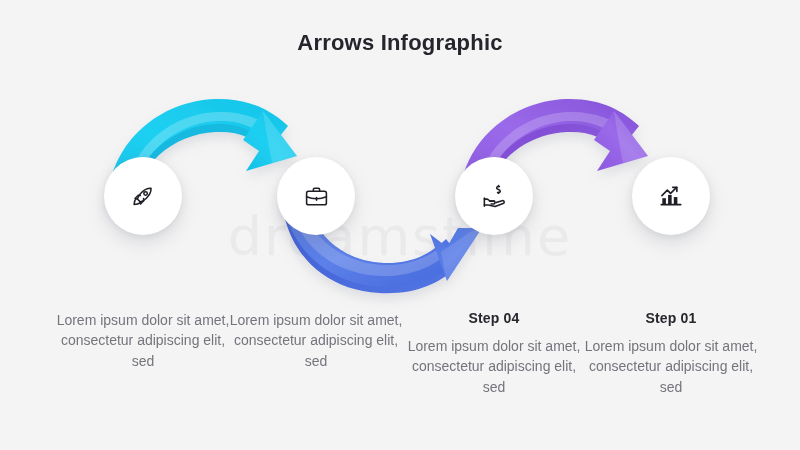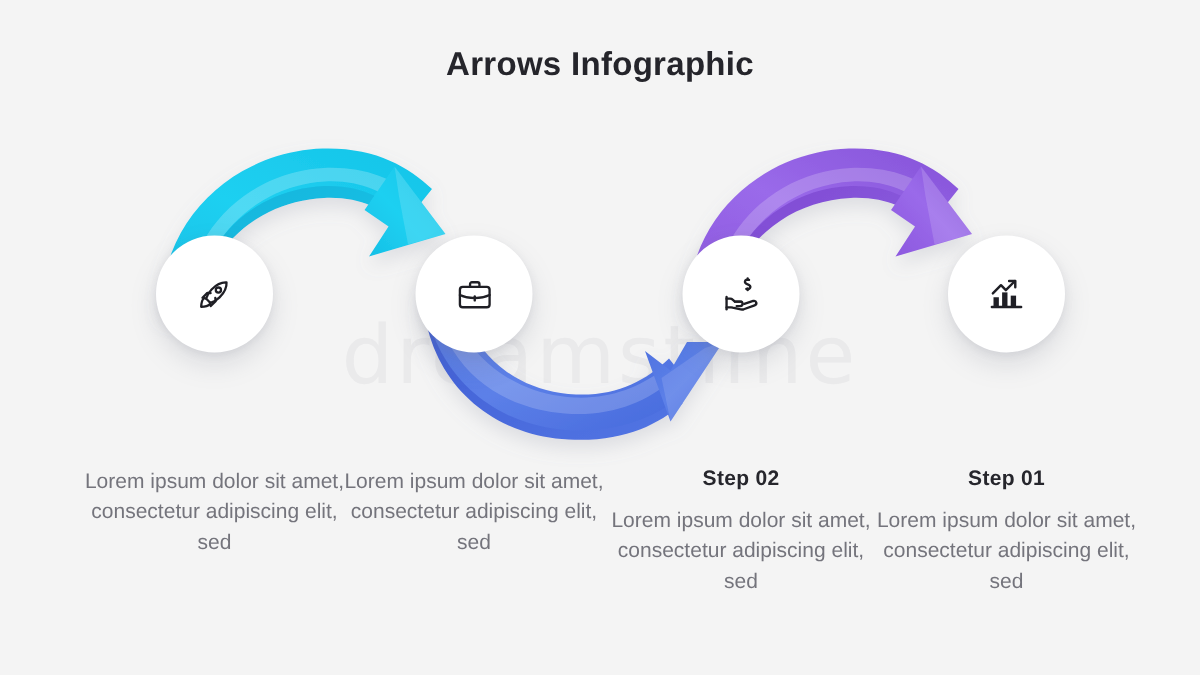--- a/index.html
+++ b/index.html
@@ -285,21 +285,21 @@
 
   <div class="caption cap-1">
     <div class="step-desc">Lorem ipsum dolor sit amet, consectetur adipiscing elit, sed</div>
   </div>
 
   <div class="caption cap-2">
     <div class="step-desc">Lorem ipsum dolor sit amet, consectetur adipiscing elit, sed</div>
   </div>
 
   <div class="caption cap-3">
-    <div class="step-title">Step 02</div>
+    <div class="step-title">Step 04</div>
     <div class="step-desc">Lorem ipsum dolor sit amet, consectetur adipiscing elit, sed</div>
   </div>
 
   <div class="caption cap-4">
     <div class="step-title">Step 01</div>
     <div class="step-desc">Lorem ipsum dolor sit amet, consectetur adipiscing elit, sed</div>
   </div>
 
 </div>
 

